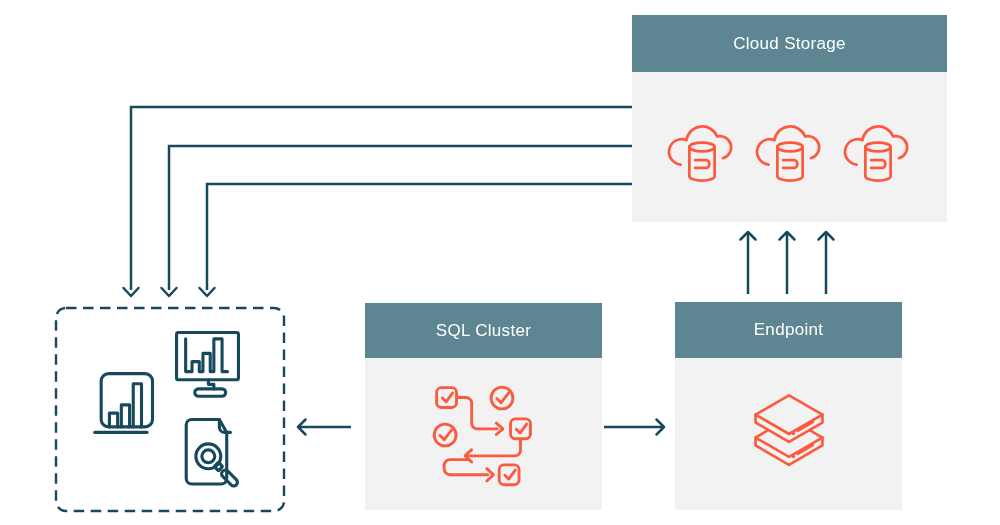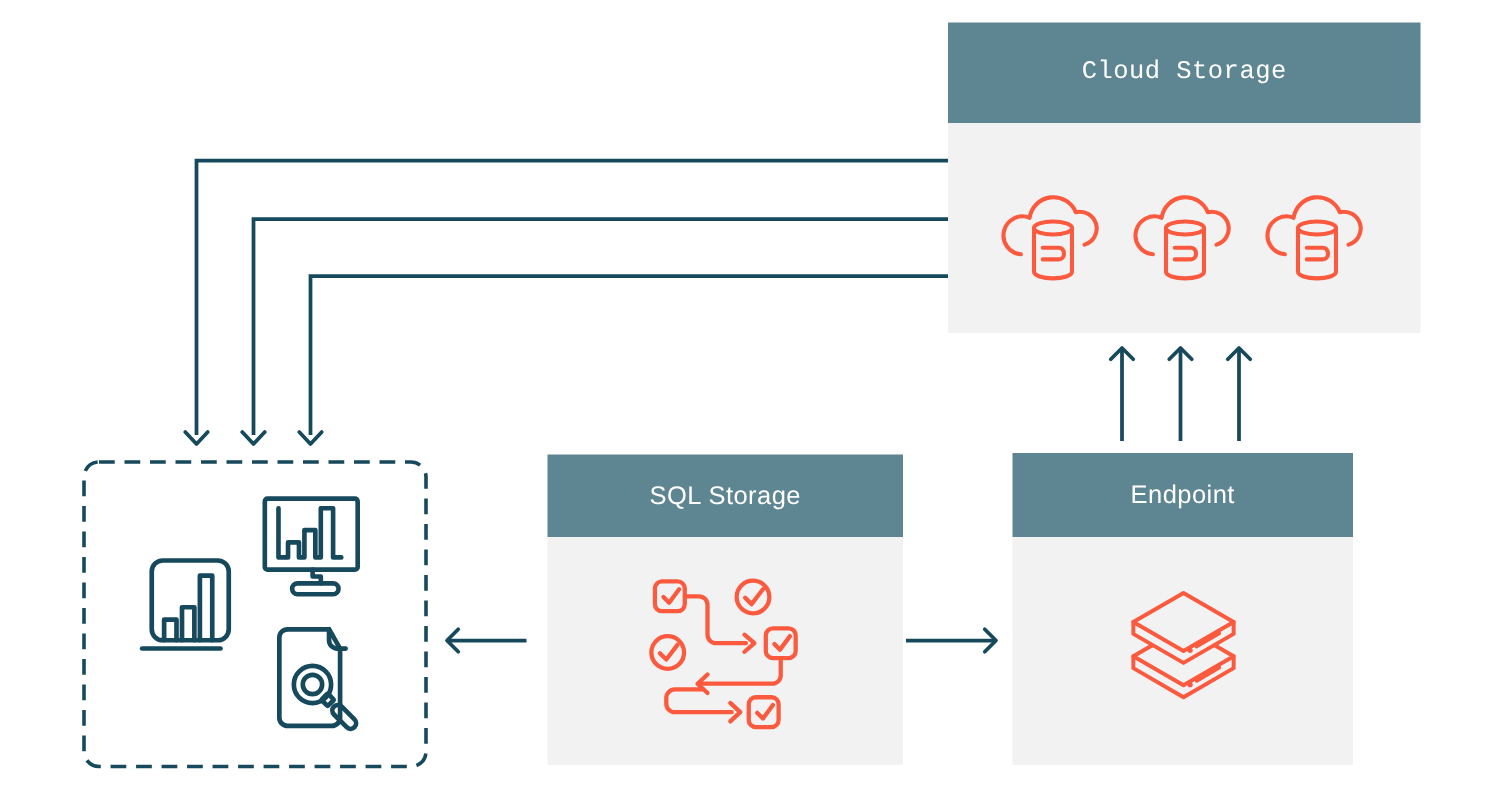--- a/index.html
+++ b/index.html
@@ -25,21 +25,21 @@
   .node-header{
     background:var(--header-teal);color:var(--header-text);
     display:flex;align-items:center;justify-content:center;
     font-size:17px;font-weight:500;letter-spacing:.3px;flex:0 0 auto;
   }
   .node-body{
     background:var(--body-gray);flex:1 1 auto;
     display:flex;align-items:center;justify-content:center;gap:10px;
   }
   #cloud-storage{left:632px;top:15px;width:315px;height:207px;}
-  #cloud-storage .node-header{height:67px;font-family:Liberation Mono, monospace;}
+  #cloud-storage .node-header{height:57px;}
   #sql-endpoint{left:365px;top:303px;width:237px;height:207px;}
   #sql-endpoint .node-header{height:55px;}
   #cluster{left:675px;top:302px;width:227px;height:208px;}
   #cluster .node-header{height:56px;}
 
   .abs-icon{position:absolute;}
   .stroke-o{fill:none;stroke:var(--accent-orange);stroke-width:3;stroke-linecap:round;stroke-linejoin:round;}
   .stroke-o-thin{fill:none;stroke:var(--accent-orange);stroke-width:2.8;stroke-linecap:round;stroke-linejoin:round;}
   .fill-gray{fill:var(--body-gray);}
   .stroke-t{fill:none;stroke:var(--line-teal);stroke-width:3.4;stroke-linecap:round;stroke-linejoin:round;}
@@ -115,21 +115,21 @@
         <path class="fill-gray" stroke="none" d="M27,38 a13,4.5 0 0 1 26,0 v30 a13,4.5 0 0 1 -26,0 z"></path>
         <path class="stroke-o-thin" d="M27,38 a13,4.5 0 0 1 26,0 v30 a13,4.5 0 0 1 -26,0 z"></path>
         <path class="stroke-o-thin" d="M27,38 a13,4.5 0 0 0 26,0"></path>
         <path class="stroke-o-thin" d="M33,51.5 h11 a3.5,3.5 0 0 1 3.5,3.5 v1 a3.5,3.5 0 0 1 -3.5,3.5 h-11"></path>
       </svg>
     </div>
   </div>
 
   <div class="node" id="sql-endpoint">
     <div class="node-header">
-      <span>SQL Storage</span>
+      <span>SQL Cluster</span>
     </div>
     <div class="node-body">
       <svg width="114" height="109" viewBox="0 0 120 115">
 
         <path class="stroke-o" d="M31,18.5 h10 a6,6 0 0 1 6,6 v21 a6,6 0 0 0 6,6 h21"></path>
         <path class="stroke-o" d="M73,45.5 L80,51.5 L73,57.5"></path>
 
         <path class="stroke-o" d="M98.5,64 v10 a6,6 0 0 1 -6,6 h-52"></path>
         <path class="stroke-o" d="M47,73.5 L40,80 L47,86.5"></path>
 

